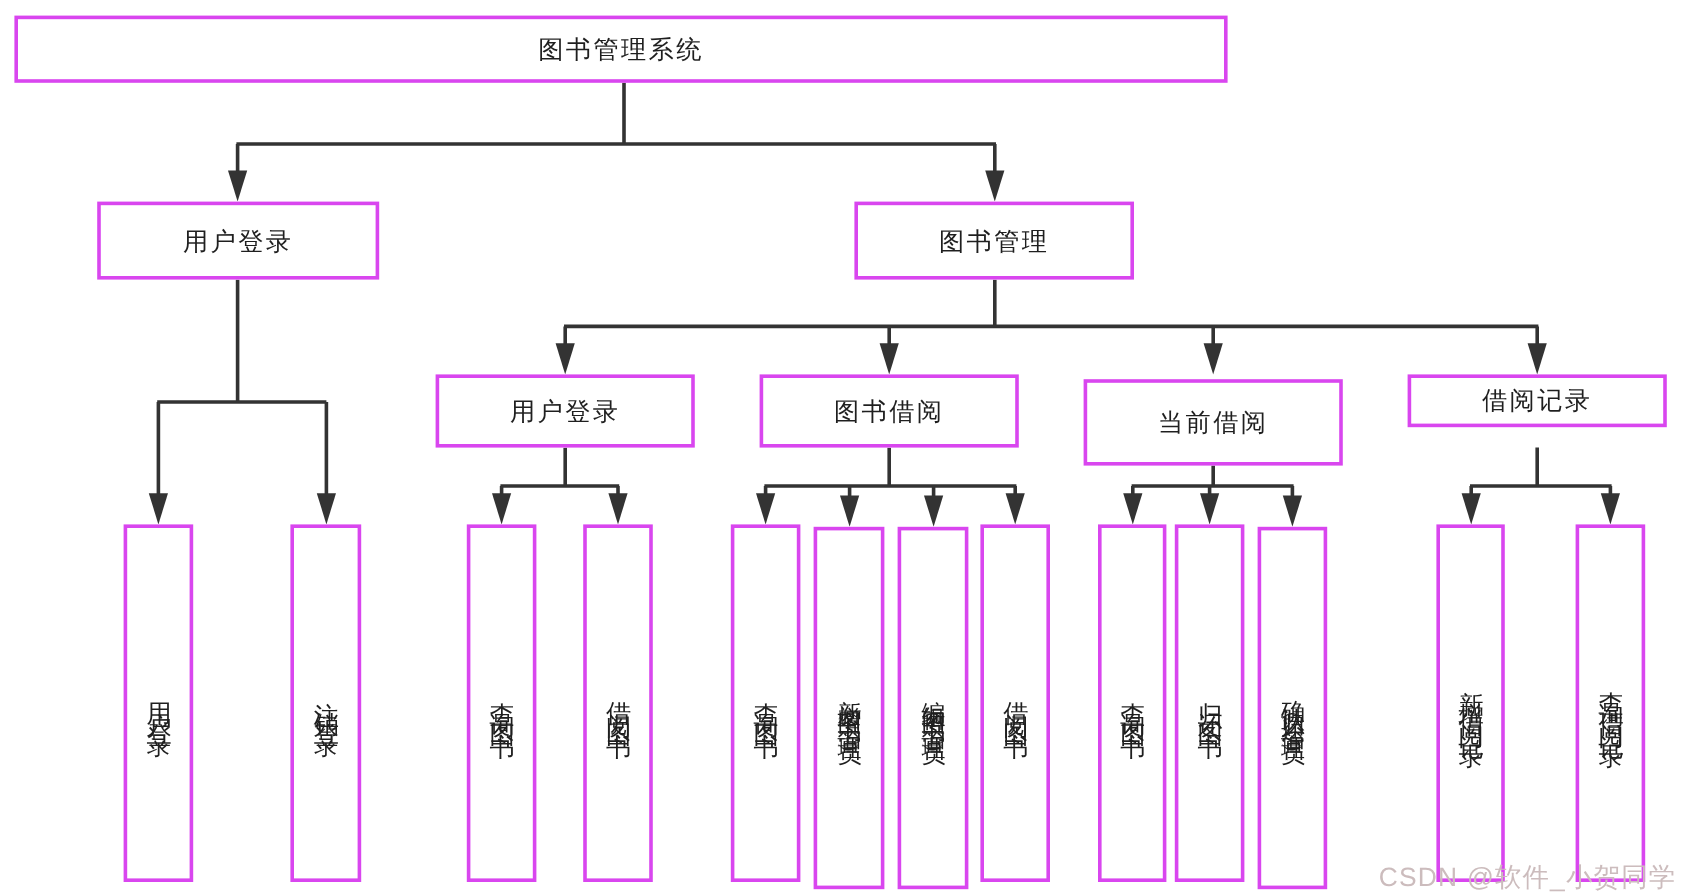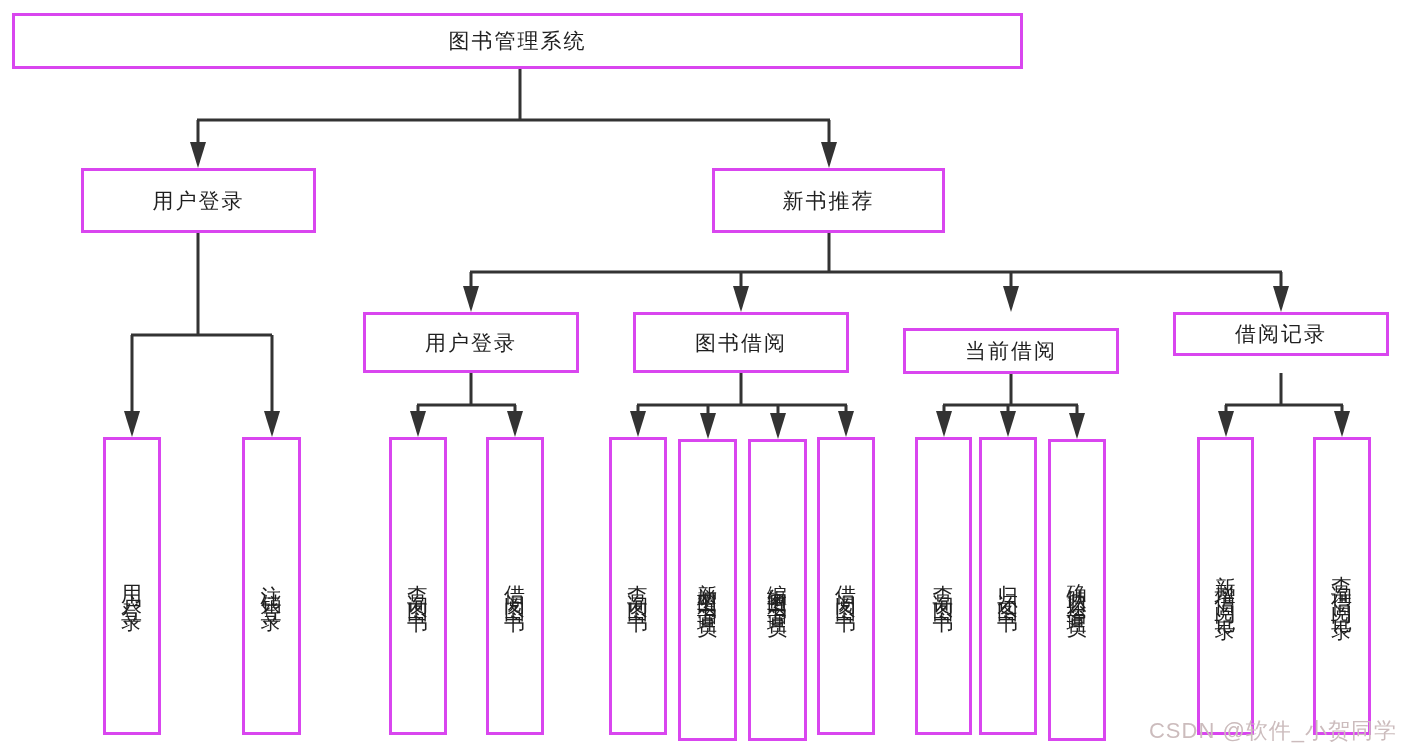--- a/index.html
+++ b/index.html
@@ -57,25 +57,25 @@
       <path d="M1000 411 L1016 411 L1008 437 Z"></path>
       <path d="M1069 413 L1085 413 L1077 439 Z"></path>
       <path d="M1218 411 L1234 411 L1226 437 Z"></path>
       <path d="M1334 411 L1350 411 L1342 437 Z"></path>
     </g>
   </svg>
 
   <div class="node h-node" style="left:12px;top:13px;width:1011px;height:56px;">图书管理系统</div>
 
   <div class="node h-node" style="left:81px;top:168px;width:235px;height:65px;">用户登录</div>
-  <div class="node h-node" style="left:712px;top:168px;width:233px;height:65px;">新书推荐</div>
+  <div class="node h-node" style="left:712px;top:168px;width:233px;height:65px;">图书管理</div>
 
   <div class="node h-node" style="left:363px;top:312px;width:216px;height:61px;">用户登录</div>
   <div class="node h-node" style="left:633px;top:312px;width:216px;height:61px;">图书借阅</div>
-  <div class="node h-node" style="left:903px;top:328px;width:216px;height:46px;">当前借阅</div>
+  <div class="node h-node" style="left:903px;top:316px;width:216px;height:72px;">当前借阅</div>
   <div class="node h-node" style="left:1173px;top:312px;width:216px;height:44px;">借阅记录</div>
 
   <div class="node v-node" style="left:103px;top:437px;width:58px;height:298px;">
     <span class="vtext">用户登录</span>
   </div>
   <div class="node v-node" style="left:242px;top:437px;width:59px;height:298px;">
     <span class="vtext">注销登录</span>
   </div>
 
   <div class="node v-node" style="left:389px;top:437px;width:58px;height:298px;">

